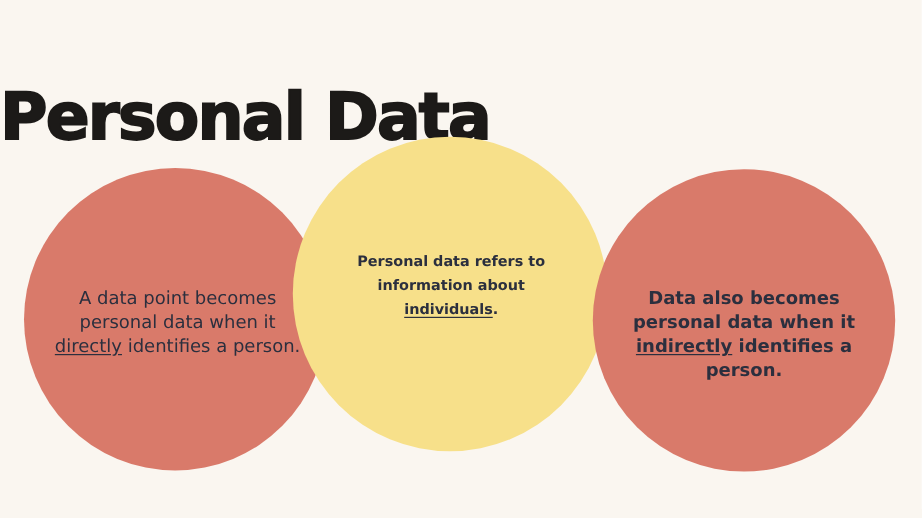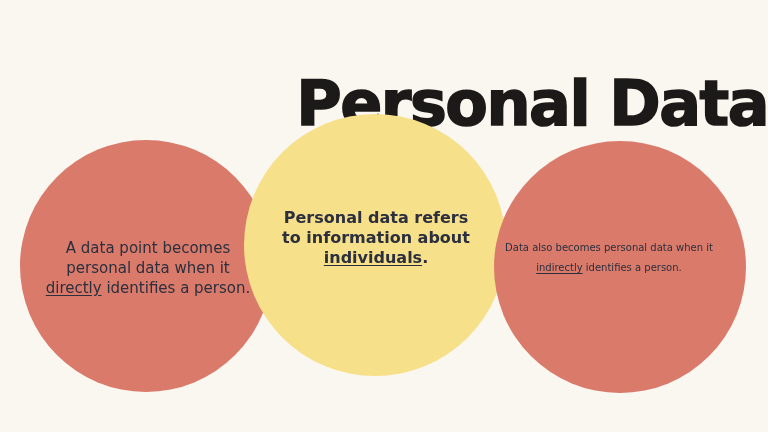--- a/index.html
+++ b/index.html
@@ -21,23 +21,23 @@
     background: #faf6f0;
     overflow: hidden;
   }
 
   
   #title {
     position: absolute;
     left: 0;
     top: 26px;
     width: 768px;
-    text-align: right;
+    text-align: left;
     font-family: "DejaVu Sans", "Liberation Sans", sans-serif;
-    font-size: 62px;
+    font-size: 54px;
     line-height: 72px;
     font-weight: 700;
     letter-spacing: -1.5px;
     color: #1c1a18;
     -webkit-text-stroke: 1.6px #1c1a18;
     white-space: nowrap;
   }
 
   
   .circle {
@@ -91,33 +91,33 @@
     font-size: 15px;
     line-height: 20px;
     font-weight: 400;
     z-index: 4;
   }
 
   #text-center {
     left: 278px;
     top: 208px;
     width: 196px;
-    font-size: 16px;
+    font-size: 12px;
     line-height: 20px;
     font-weight: 700;
     z-index: 5;
   }
 
   #text-right {
-    left: 501px;
+    left: 512px;
     top: 238px;
     width: 216px;
-    font-size: 10px;
+    font-size: 15px;
     line-height: 20px;
-    font-weight: 400;
+    font-weight: 700;
     z-index: 6;
   }
 
   .kw {
     text-decoration: underline;
     text-underline-offset: 2px;
   }
 </style>
 </head>
 <body>

